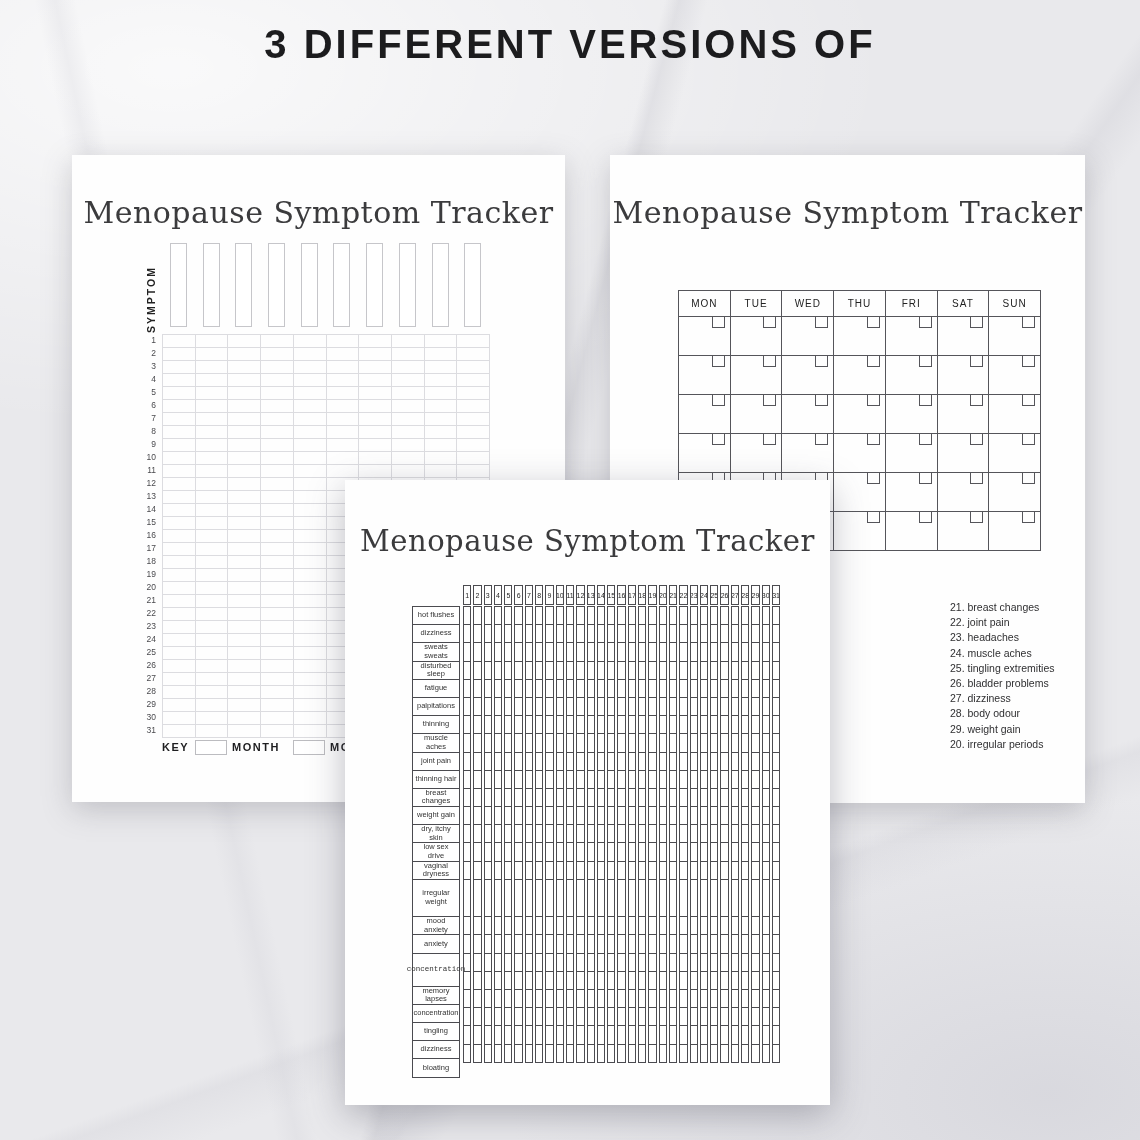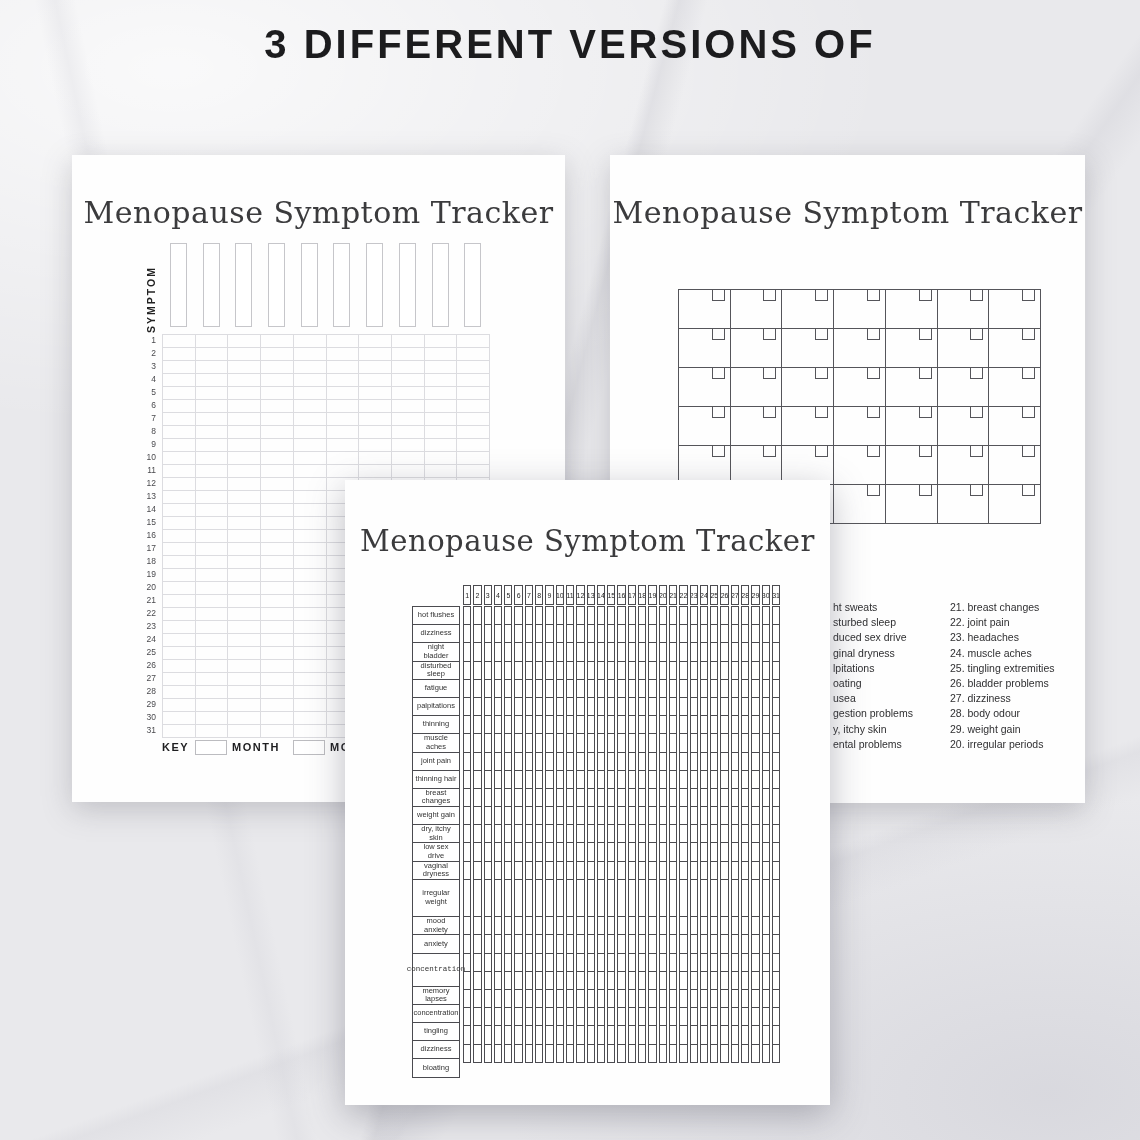--- a/index.html
+++ b/index.html
@@ -463,20 +463,29 @@
     <span class="key-box key-box-1"></span>
     <span class="key-mild">MONTH</span>
     <span class="key-box key-box-2"></span>
     <span class="key-mod">MOD</span>
   </div>
 </div>
 
 <div class="page page-right">
   <div class="serif-title">Menopause Symptom Tracker</div>
   <div class="calendar">
+    <div class="cal-header">
+        <div class="cal-hcell">MON</div>
+        <div class="cal-hcell">TUE</div>
+        <div class="cal-hcell">WED</div>
+        <div class="cal-hcell">THU</div>
+        <div class="cal-hcell">FRI</div>
+        <div class="cal-hcell">SAT</div>
+        <div class="cal-hcell">SUN</div>
+      </div>
     <div class="cal-body">
         <div class="cal-row">
           <div class="cal-cell">
             <div class="date-box"></div>
           </div>
           <div class="cal-cell">
             <div class="date-box"></div>
           </div>
           <div class="cal-cell">
             <div class="date-box"></div>
@@ -604,53 +613,41 @@
           </div>
           <div class="cal-cell">
             <div class="date-box"></div>
           </div>
           <div class="cal-cell">
             <div class="date-box"></div>
           </div>
         </div>
       </div>
   </div>
-  <div class="listing listing-mid">
-      <div>ht sweats</div>
-      <div>sturbed sleep</div>
-      <div>duced sex drive</div>
-      <div>ginal dryness</div>
-      <div>lpitations</div>
-      <div>oating</div>
-      <div>usea</div>
-      <div>gestion problems</div>
-      <div>y, itchy skin</div>
-      <div>ental problems</div>
-    </div>
   <div class="listing listing-right">
       <div>21. breast changes</div>
       <div>22. joint pain</div>
       <div>23. headaches</div>
       <div>24. muscle aches</div>
       <div>25. tingling extremities</div>
       <div>26. bladder problems</div>
       <div>27. dizziness</div>
       <div>28. body odour</div>
       <div>29. weight gain</div>
       <div>20. irregular periods</div>
     </div>
 </div>
 
 <div class="page page-center">
   <div class="serif-title">Menopause Symptom Tracker</div>
   <div class="tracker">
     <div class="tlabel-col">
         <div class="tlabel" style="height: 19.2px;">hot flushes</div>
         <div class="tlabel" style="height: 19.2px;">dizziness</div>
-        <div class="tlabel" style="height: 19.2px;">night bladder</div>
+        <div class="tlabel" style="height: 19.2px;">sweats sweats</div>
         <div class="tlabel" style="height: 19.2px;">disturbed sleep</div>
         <div class="tlabel" style="height: 19.2px;">fatigue</div>
         <div class="tlabel" style="height: 19.2px;">palpitations</div>
         <div class="tlabel" style="height: 19.2px;">thinning</div>
         <div class="tlabel" style="height: 19.2px;">muscle aches</div>
         <div class="tlabel" style="height: 19.2px;">joint pain</div>
         <div class="tlabel" style="height: 19.2px;">thinning hair</div>
         <div class="tlabel" style="height: 19.2px;">breast changes</div>
         <div class="tlabel" style="height: 19.2px;">weight gain</div>
         <div class="tlabel" style="height: 19.2px;">dry, itchy skin</div>

